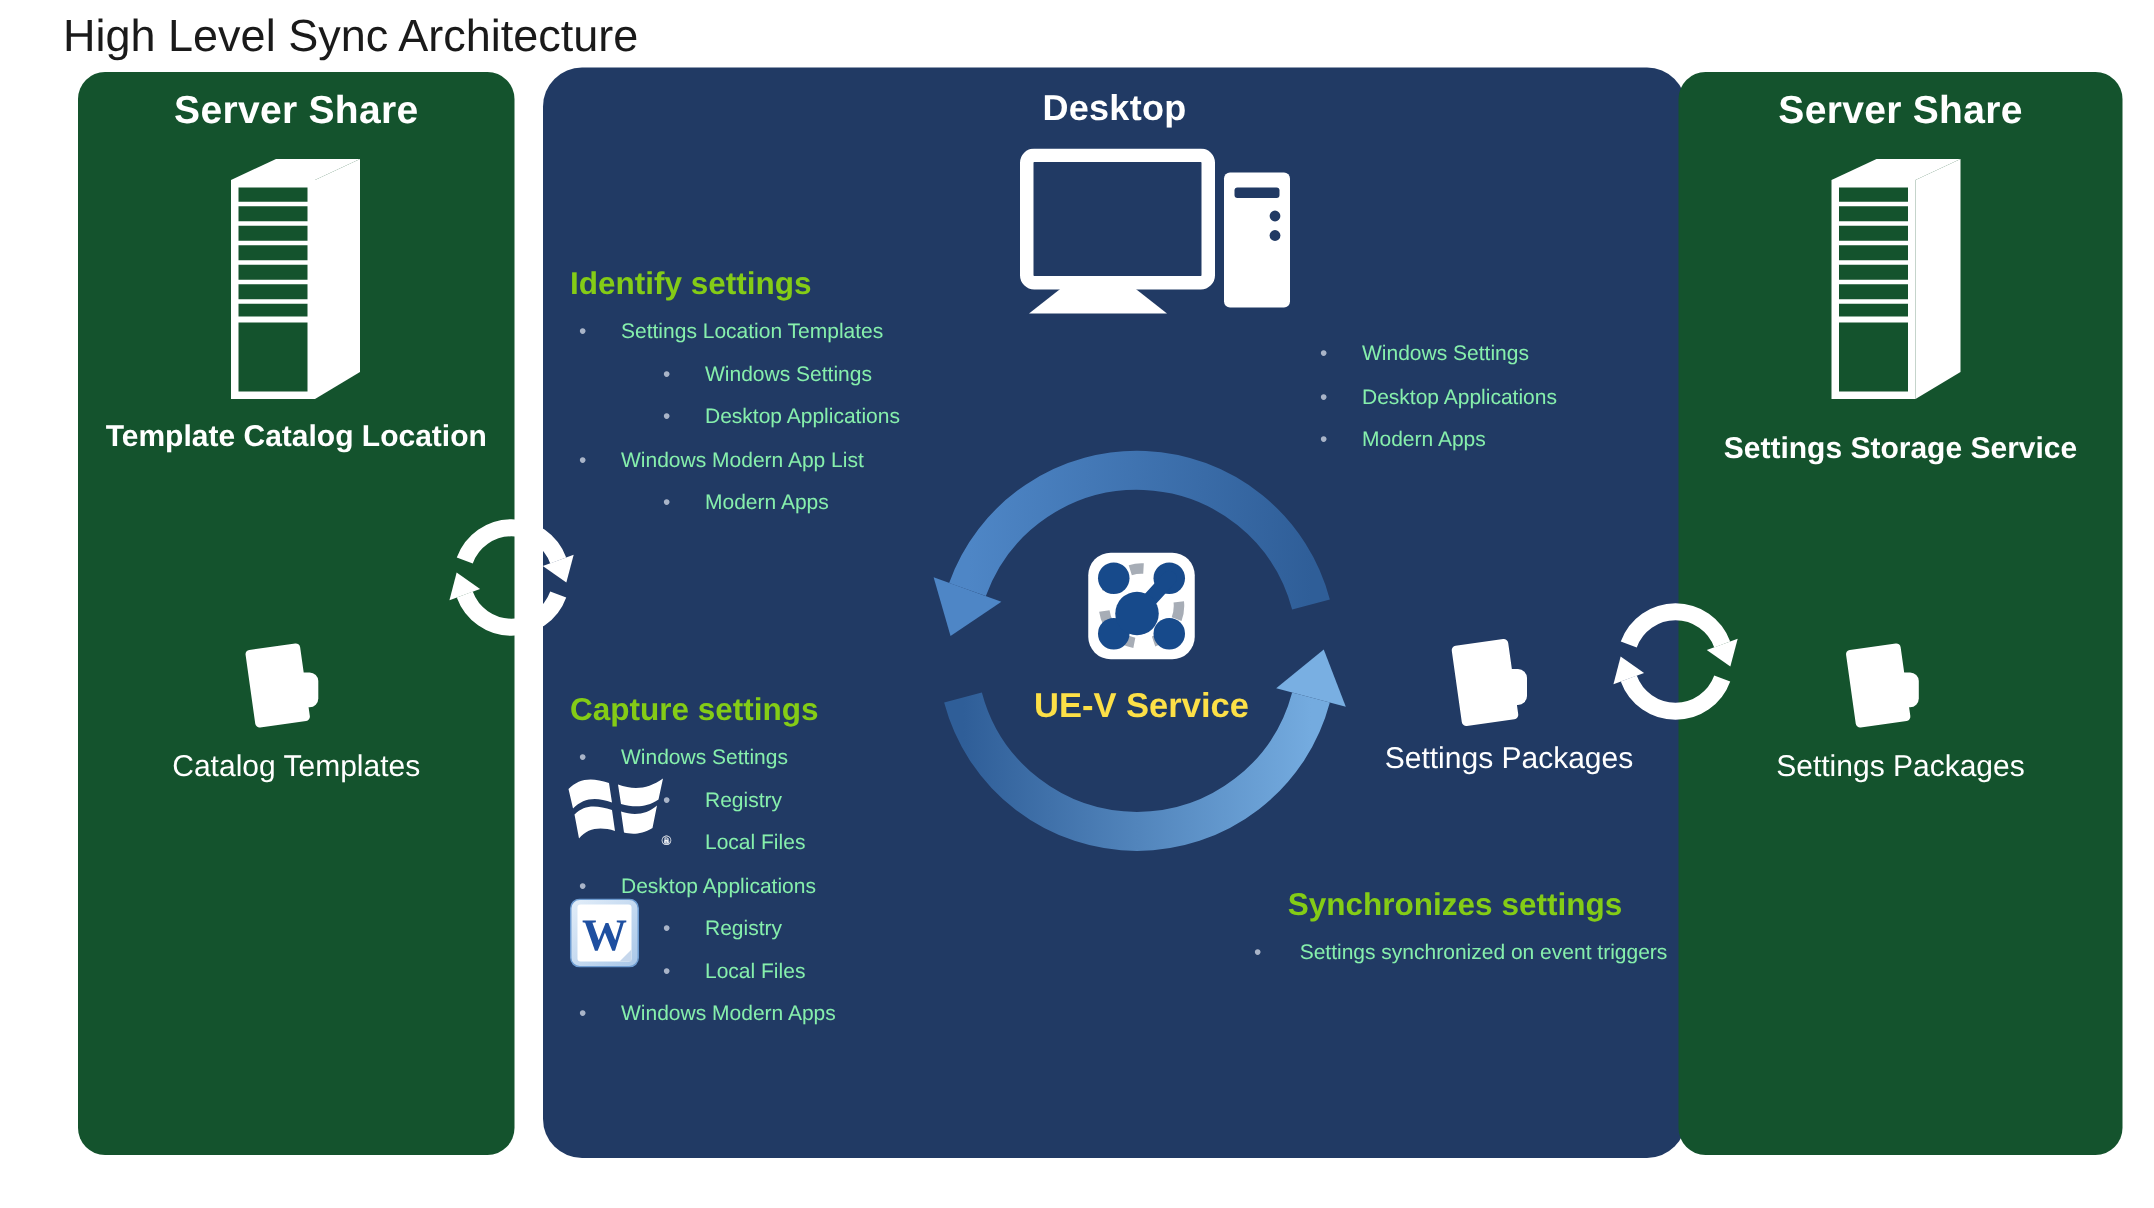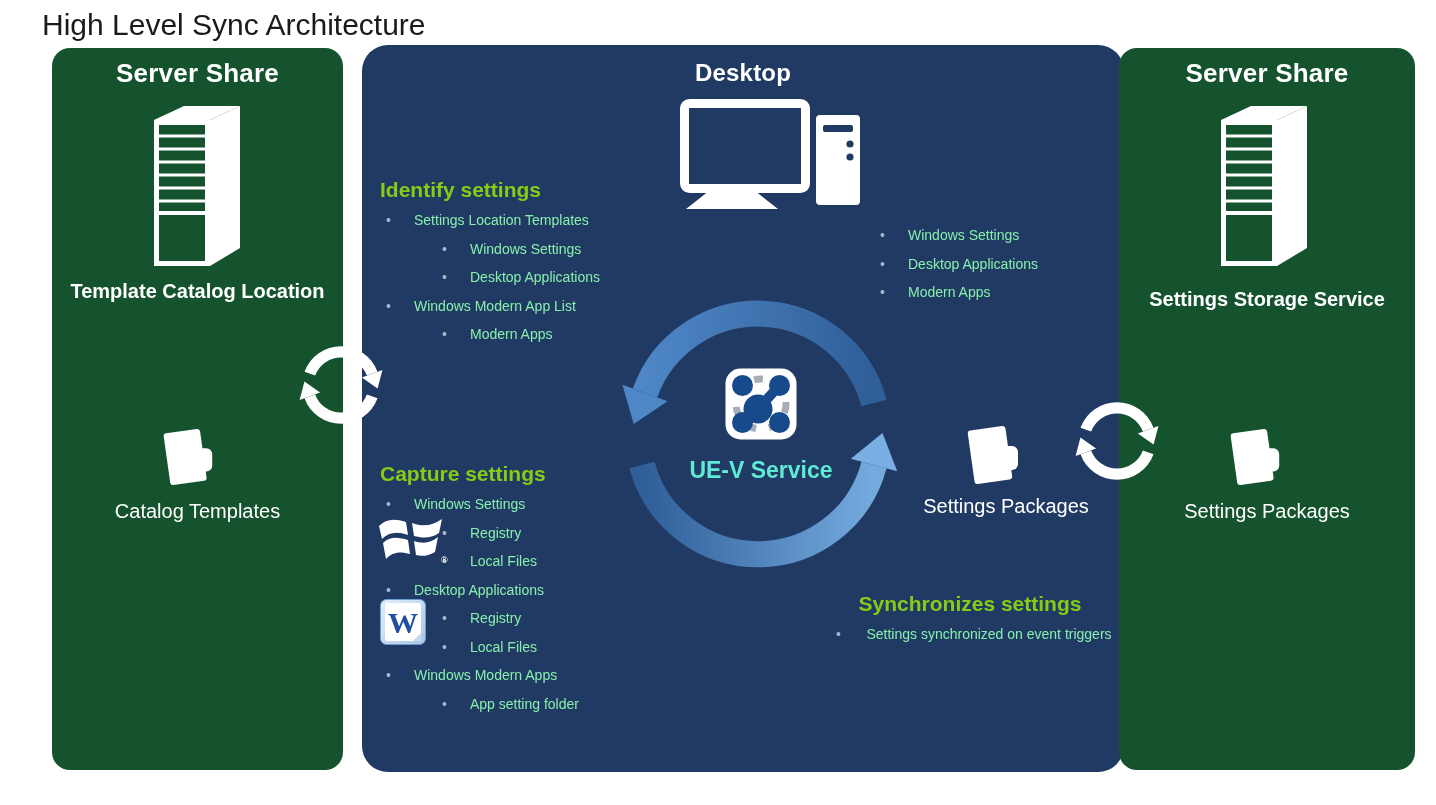--- a/index.html
+++ b/index.html
@@ -13,21 +13,21 @@
   .panel-title{position:absolute;left:0;width:100%;text-align:center;color:#fff;
     font-size:26px;font-weight:bold;letter-spacing:.2px;}
   .caption{position:absolute;left:0;width:100%;text-align:center;color:#fff;font-size:20px;}
   .caption.bold{font-weight:bold;}
   .heading{color:#84cc16;font-size:21px;font-weight:bold;line-height:32px;white-space:nowrap;}
   .line{position:relative;color:#86efac;font-size:14px;line-height:28.5px;white-space:nowrap;}
   .lvl1{padding-left:34px;}
   .lvl1::before{content:"\2022";position:absolute;left:6px;color:#A9B4C8;}
   .lvl2{padding-left:90px;}
   .lvl2::before{content:"\2022";position:absolute;left:62px;color:#A9B4C8;}
-  .center-label{position:absolute;text-align:center;color:#5eead4;font-weight:bold;}
+  .center-label{position:absolute;text-align:center;color:#fde047;font-weight:bold;}
   .plain-label{position:absolute;text-align:center;color:#fff;}
   svg{display:block;}
 </style>
 </head>
 <body>
 
 <div class="abs" style="left:42px;top:8px;font-size:30px;color:#1a1a1a;">High Level Sync Architecture</div>
 
 <div class="panel" style="left:52px;top:48px;width:291px;height:722px;">
   <div class="panel-title" style="top:10px;">Server Share</div>
@@ -121,21 +121,20 @@
 
   <div class="abs" style="left:18px;top:413px;width:345px;">
     <div class="heading">Capture settings</div>
     <div class="line lvl1">Windows Settings</div>
     <div class="line lvl2">Registry</div>
     <div class="line lvl2">Local Files</div>
     <div class="line lvl1">Desktop Applications</div>
     <div class="line lvl2">Registry</div>
     <div class="line lvl2">Local Files</div>
     <div class="line lvl1">Windows Modern Apps</div>
-    <div class="line lvl2">App setting folder</div>
   </div>
 
   <svg class="abs" style="left:15px;top:464px;" width="74" height="56" viewBox="0 0 74 56">
     <g fill="#fff">
       <path d="M2,17 C9,10 17,9 29,13 L31,26 C20,22 12,23 5,30 Z"></path>
       <path d="M35,14 C46,18 55,17 65,10 L62,24 C53,30 45,29 37,27 Z"></path>
       <path d="M6,34 C13,27 21,28 31,31 L33,45 C23,42 15,43 9,50 Z"></path>
       <path d="M37,32 C46,35 54,34 61,28 L58,43 C50,48 43,47 39,46 Z"></path>
     </g>
     <text x="64" y="54" font-size="9" fill="#fff">®</text>

